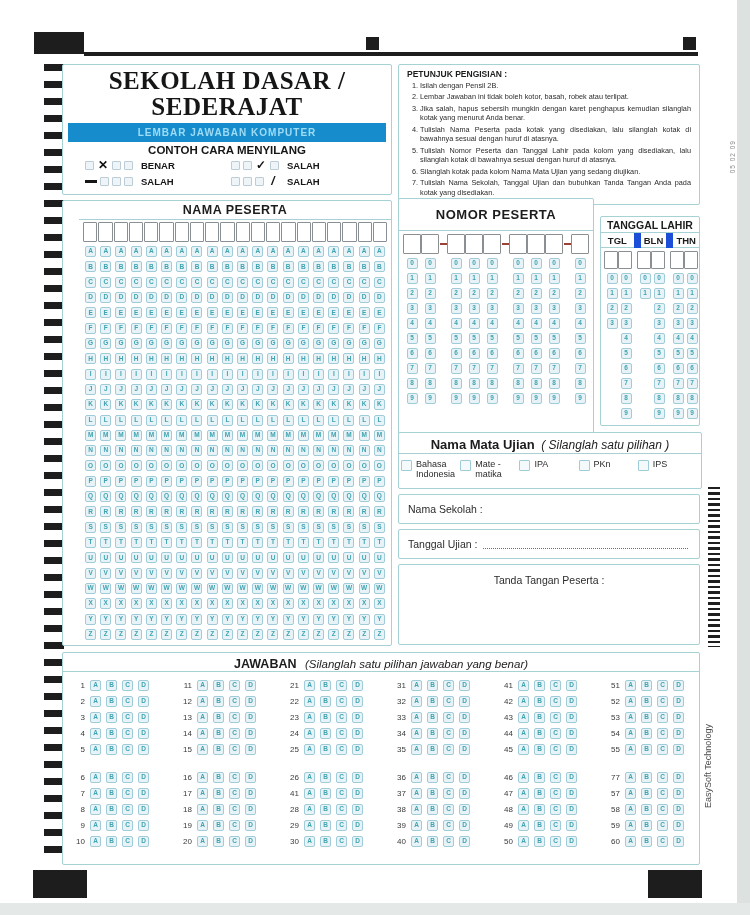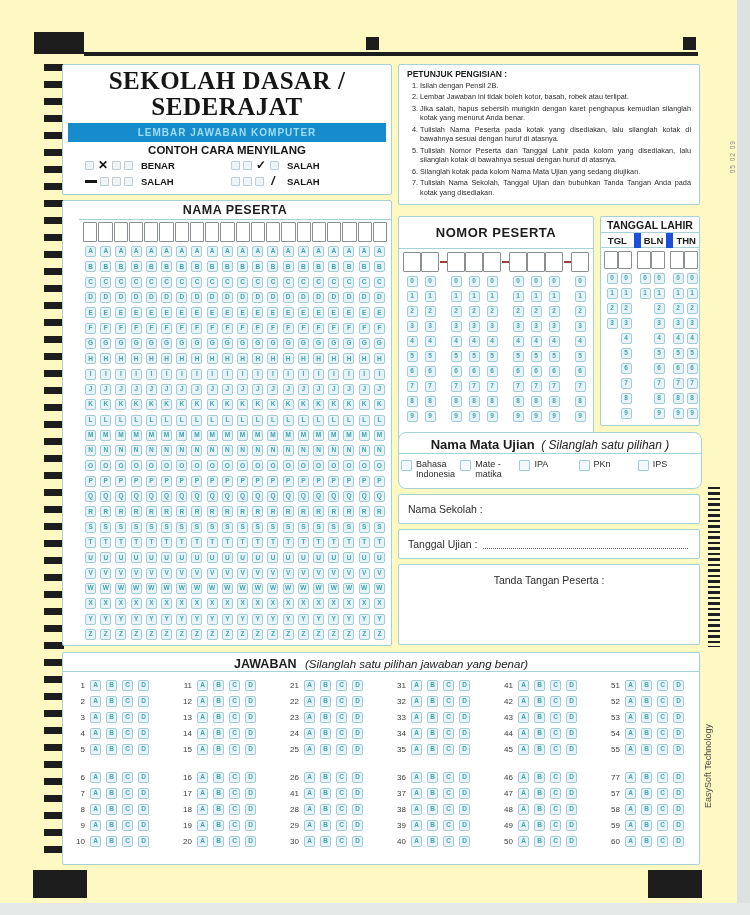--- a/index.html
+++ b/index.html
@@ -1,17 +1,17 @@
 <!DOCTYPE html>
 <html><head>
 <meta charset="utf-8">
 <style>
   * { box-sizing: border-box; margin: 0; padding: 0; }
   body { background:#e9edeb; font-family:"Liberation Sans", sans-serif; }
-  .page { position:relative; width:750px; height:915px; background:#fef9c3; overflow:hidden; }
+  .page { position:relative; width:750px; height:915px; background:#ffffff; overflow:hidden; }
   .edge-right { position:absolute; left:737px; top:0; width:13px; height:915px; background:#dde2e0; }
   .edge-bottom { position:absolute; left:0; top:903px; width:750px; height:12px; background:#e4e8e6; }
   .blk { position:absolute; background:#1d1d1d; }
   .box { position:absolute; border:1px solid #a6d2d5; background:#fff; border-radius:2px; }
 
   
   #mark-tl { left:34px; top:32px; width:50px; height:22px; }
   #line-top { left:84px; top:52px; width:614px; height:4px; }
   #sq-top-mid { left:366px; top:37px; width:13px; height:13px; }
   #sq-top-right { left:683px; top:37px; width:13px; height:13px; }
@@ -50,39 +50,39 @@
   .wcell { height:20px; border:1px solid #898f92; background:#fff; border-radius:1px; }
   .wrow { display:grid; }
 
   
   #np-box { left:62px; top:200px; width:330px; height:446px;padding-left:16px; }
   #np-write { grid-template-columns:repeat(20,1fr); margin:2px 4px; column-gap:1px; }
   #np-grid { display:grid; grid-template-rows:repeat(26,1fr); height:398px; margin:0 4px 2px; }
   .np-row { display:grid; grid-template-columns:repeat(20,1fr); align-items:center; justify-items:center; }
 
   
-  #nomor-box { left:398px; top:216px; width:196px; height:264px; }
+  #nomor-box { left:398px; top:198px; width:196px; height:264px; }
   #nomor-box .sec-head { height:32px; line-height:32px; font-size:13px; }
   #nomor-write { margin:3px 4px 0; column-gap:0; }
   .sepcell { display:flex; align-items:center; justify-content:center; }
   .sepdash { width:7px; height:2px; background:#9a4236; }
   .dgrid { display:grid; grid-auto-rows:15px; align-items:center; justify-items:center; margin:2px 4px 0; }
 
   
   #tgl-box { left:600px; top:216px; width:100px; height:210px; }
   #tgl-box .sec-head { height:16px; line-height:16px; font-size:10.5px; letter-spacing:0; }
   #tgl-heads { display:grid; grid-template-columns:repeat(3,1fr); height:15px; border-bottom:1px solid #a6d2d5; }
   .tgl-head { text-align:center; font-weight:bold; font-size:9.5px; line-height:15px; color:#1c1c1c; }
   .tgl-head + .tgl-head { border-left:7px solid #1d4ed8; }
   #tgl-write { margin:3px 3px 0; column-gap:0; }
   #tgl-write .wcell { height:18px; }
   .hiddenbub { visibility:hidden; }
 
   
-  #mu-box { left:398px; top:432px; width:304px; height:57px;border-radius:8px; }
+  #mu-box { left:398px; top:432px; width:304px; height:57px; }
   .mu-head { height:21px; line-height:21px; text-align:center; border-bottom:1px solid #a6d2d5; color:#1c1c1c; }
   .mu-head .b { font-weight:bold; font-size:13px; }
   .mu-head .i { font-style:italic; font-size:12px; margin-left:2px; }
   #mu-options { display:flex; padding:5px 4px 0 2px; }
   .mu-opt { display:flex; align-items:flex-start; flex:1; }
   .mu-cb { width:11px; height:11px; border:1px solid #a0cbd8; background:#f4fafc; border-radius:1px; margin:1px 4px 0 0; flex:none; }
   .mu-label { font-size:9px; line-height:1.15; color:#2c2c2c; }
 
   
   #ns-box { left:398px; top:494px; width:302px; height:30px; display:flex; align-items:center; padding:0 9px; }

